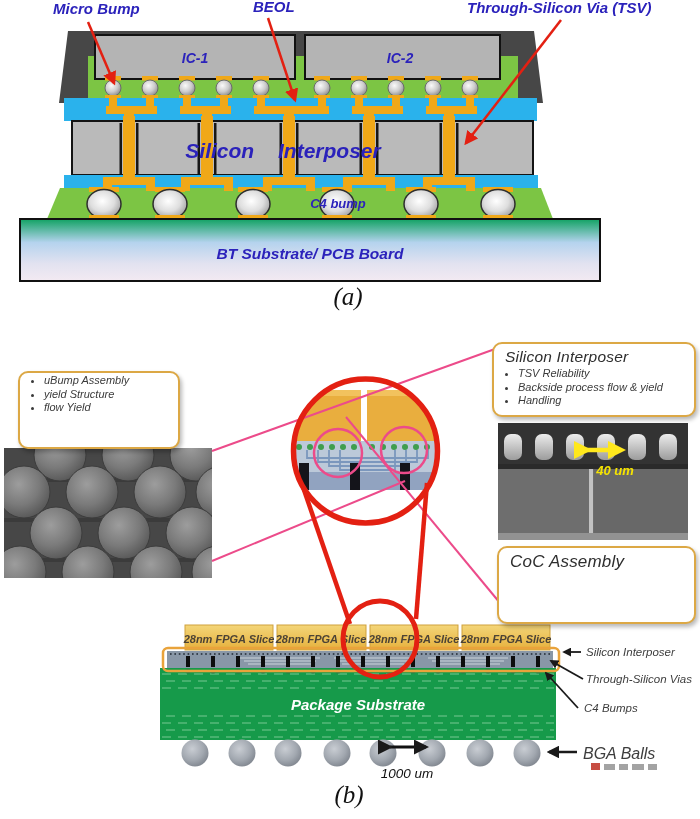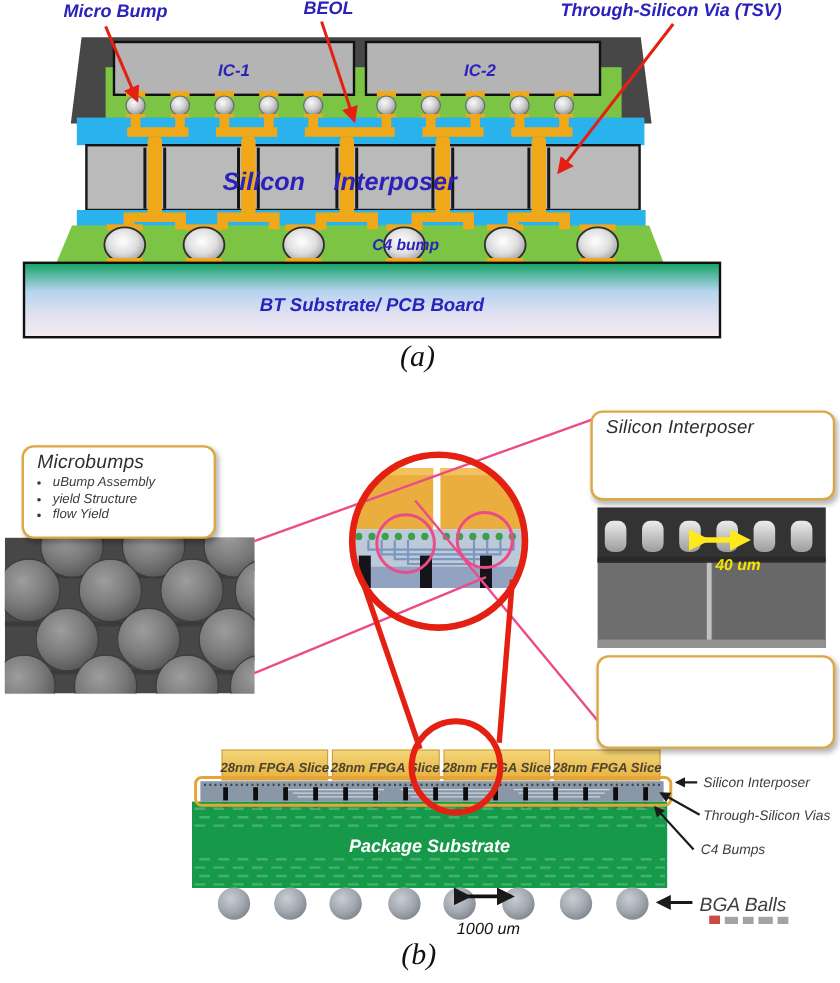--- a/index.html
+++ b/index.html
@@ -359,28 +359,33 @@
 
     <line x1="303" y1="487" x2="350" y2="624" stroke="#e32012" stroke-width="4.5"></line>
     <line x1="427" y1="483" x2="416" y2="619" stroke="#e32012" stroke-width="4.5"></line>
     <ellipse cx="380" cy="639" rx="37" ry="38" fill="none" stroke="#e32012" stroke-width="5"></ellipse>
 
     <text x="349" y="803" font-size="25" fill="#111" text-anchor="middle" class="serif">(b)</text>
   </g>
 </svg>
 
 <div class="callout" id="box-microbumps" style="left:18px;top:371px;width:162px;height:78px;">
-  <div class="title">Microbumps</div>
   <ul>
     <li>uBump Assembly</li>
     <li>yield Structure</li>
     <li>flow Yield</li>
   </ul>
 </div>
 
 <div class="callout" id="box-si" style="left:492px;top:342px;width:204px;height:75px;">
   <div class="title">Silicon Interposer</div>
+  <ul>
+    <li>TSV Reliability</li>
+    <li>Backside process flow &amp; yield</li>
+    <li>Handling</li>
+  </ul>
 </div>
 
 <div class="callout" id="box-coc" style="left:497px;top:546px;width:199px;height:78px;">
+  <div class="title">CoC Assembly</div>
 </div>
 
 </div>
 
 </body></html>

